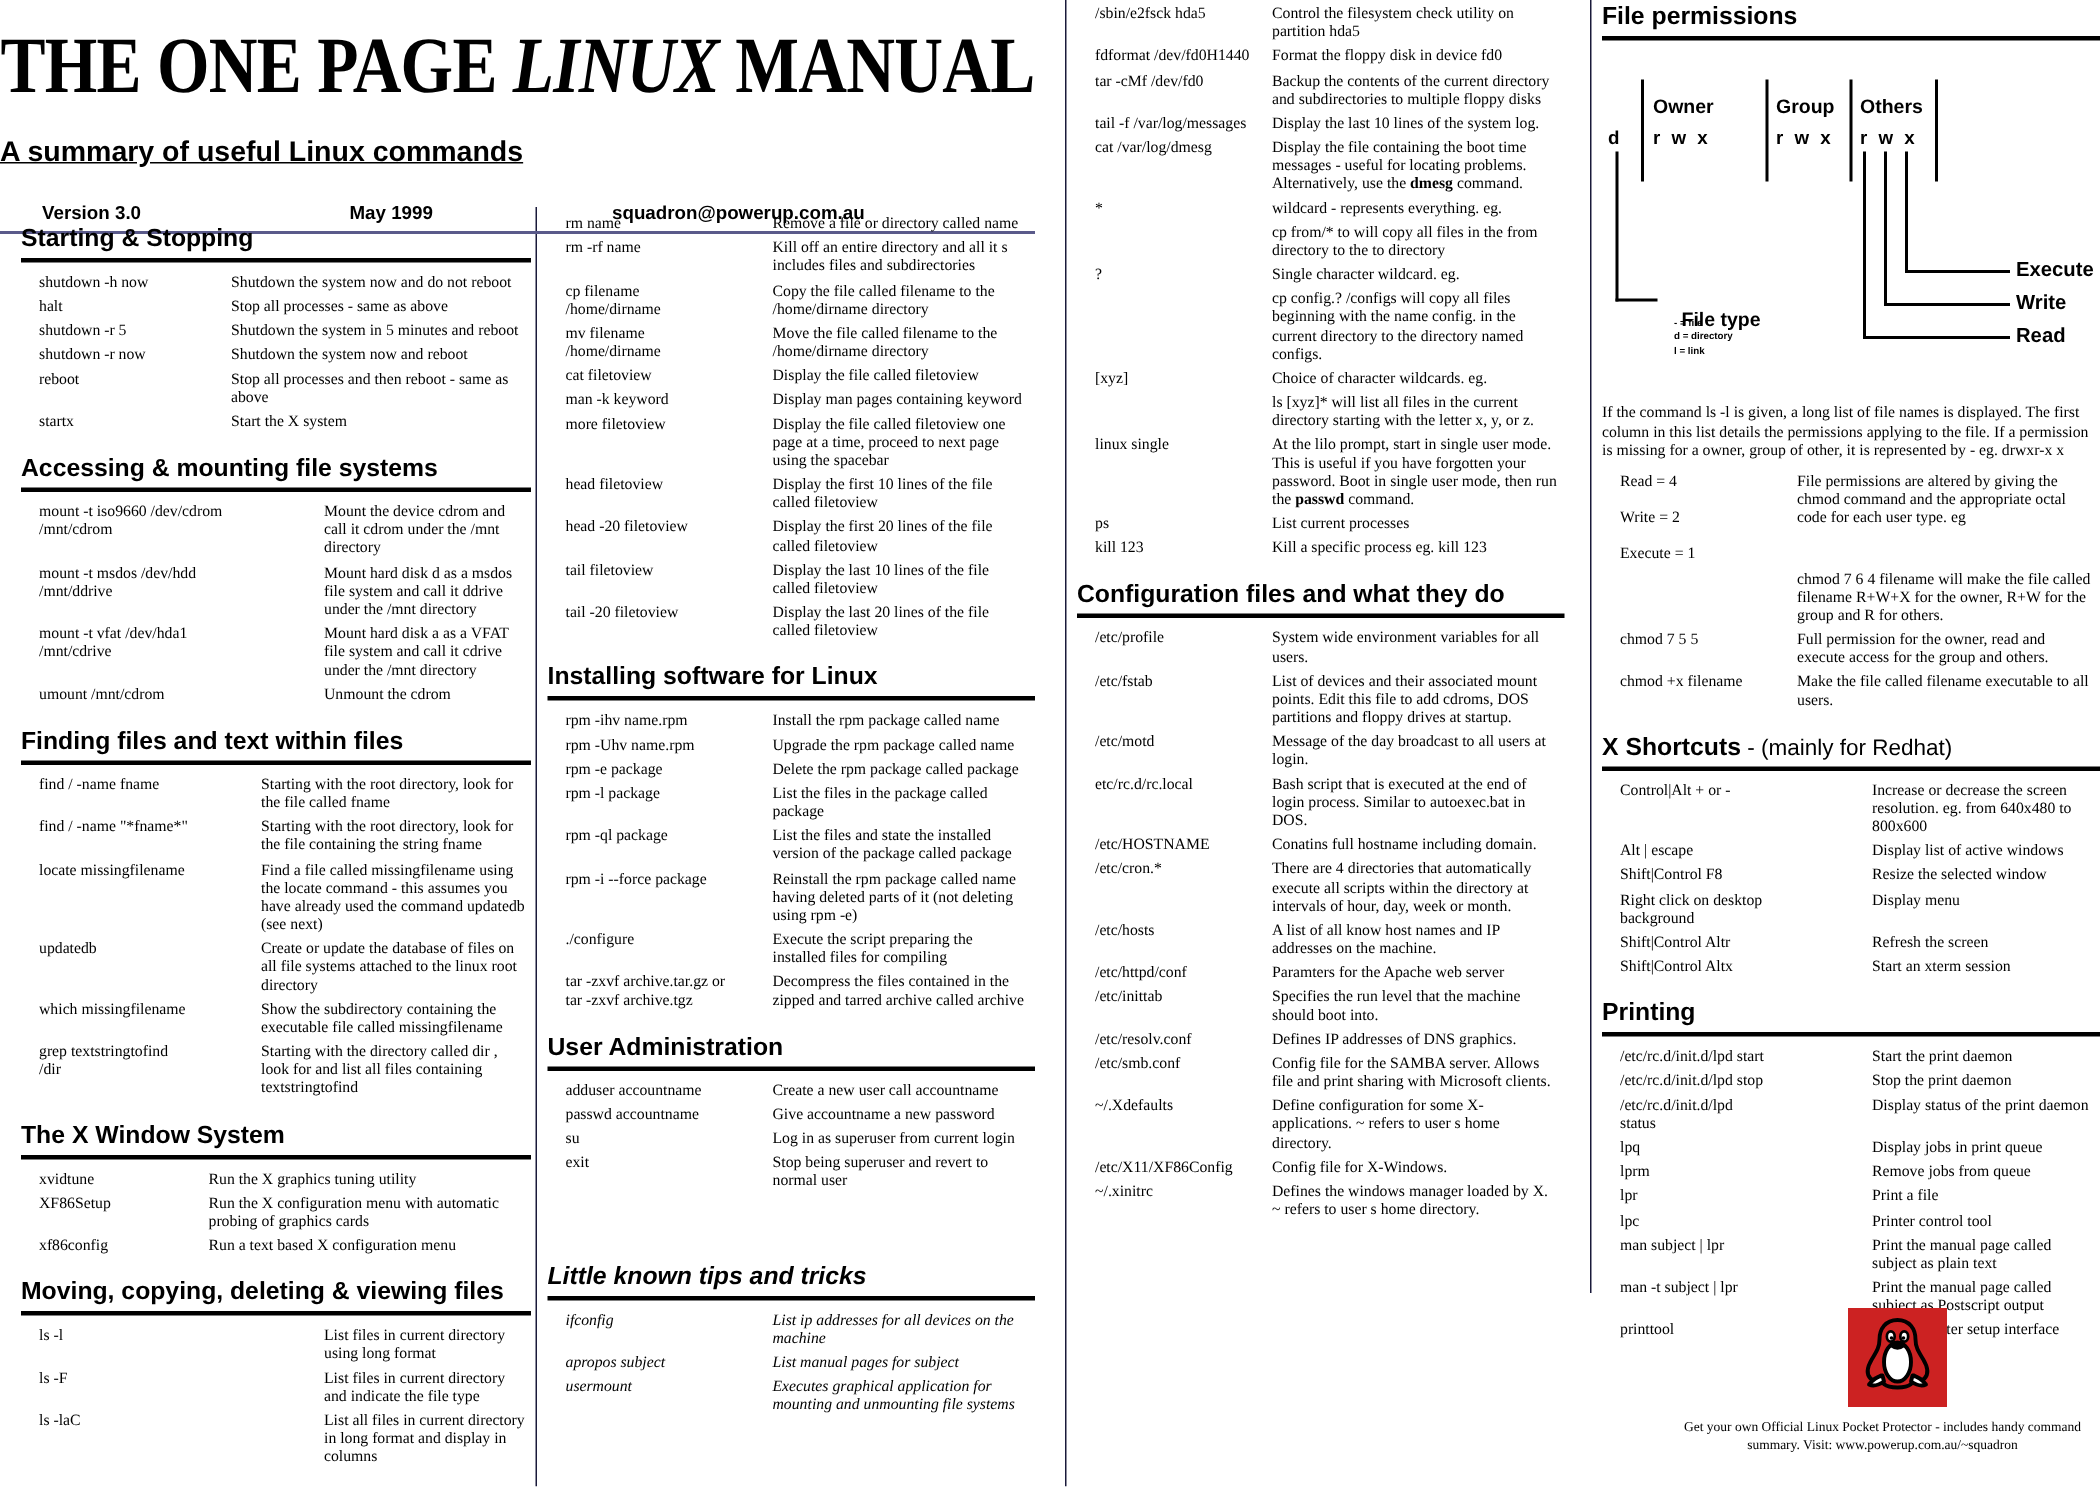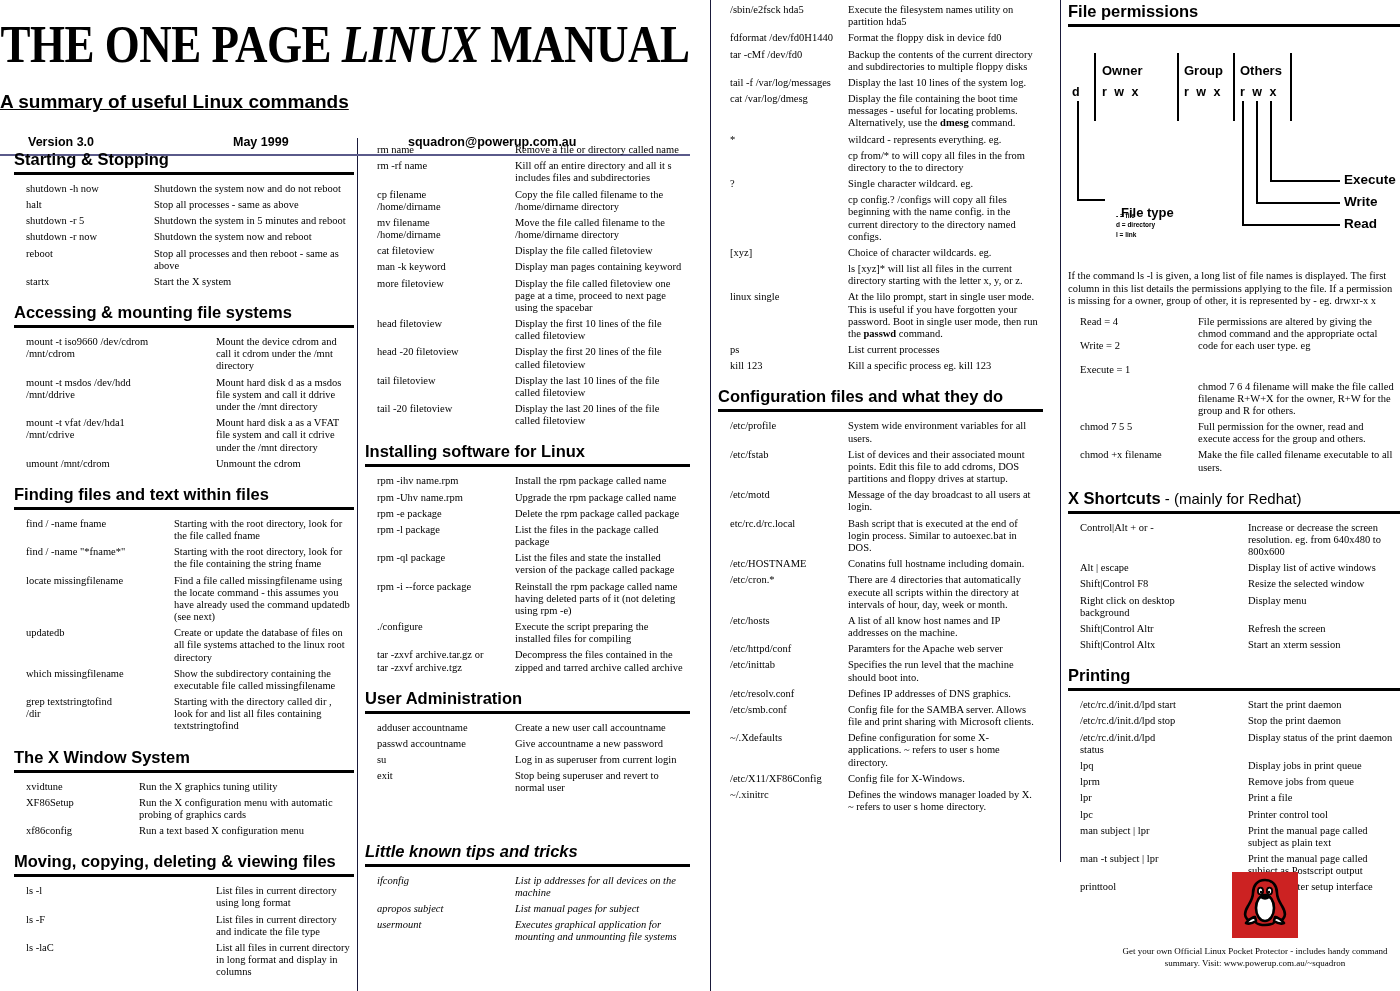--- a/index.html
+++ b/index.html
@@ -436,21 +436,21 @@
 
   </div>
 
   <div class="col col3">
 
     <div class="sect-block">
       <table class="cmds w-f">
           <tbody>
             <tr>
               <td class="c">/sbin/e2fsck hda5</td>
-              <td class="d">Execute the filesystem names utility on partition hda5</td>
+              <td class="d">Control the filesystem check utility on partition hda5</td>
             </tr>
             <tr>
               <td class="c">fdformat /dev/fd0H1440</td>
               <td class="d">Format the floppy disk in device fd0</td>
             </tr>
             <tr>
               <td class="c">tar -cMf /dev/fd0</td>
               <td class="d">Backup the contents of the current directory and subdirectories to multiple floppy disks</td>
             </tr>
             <tr>

